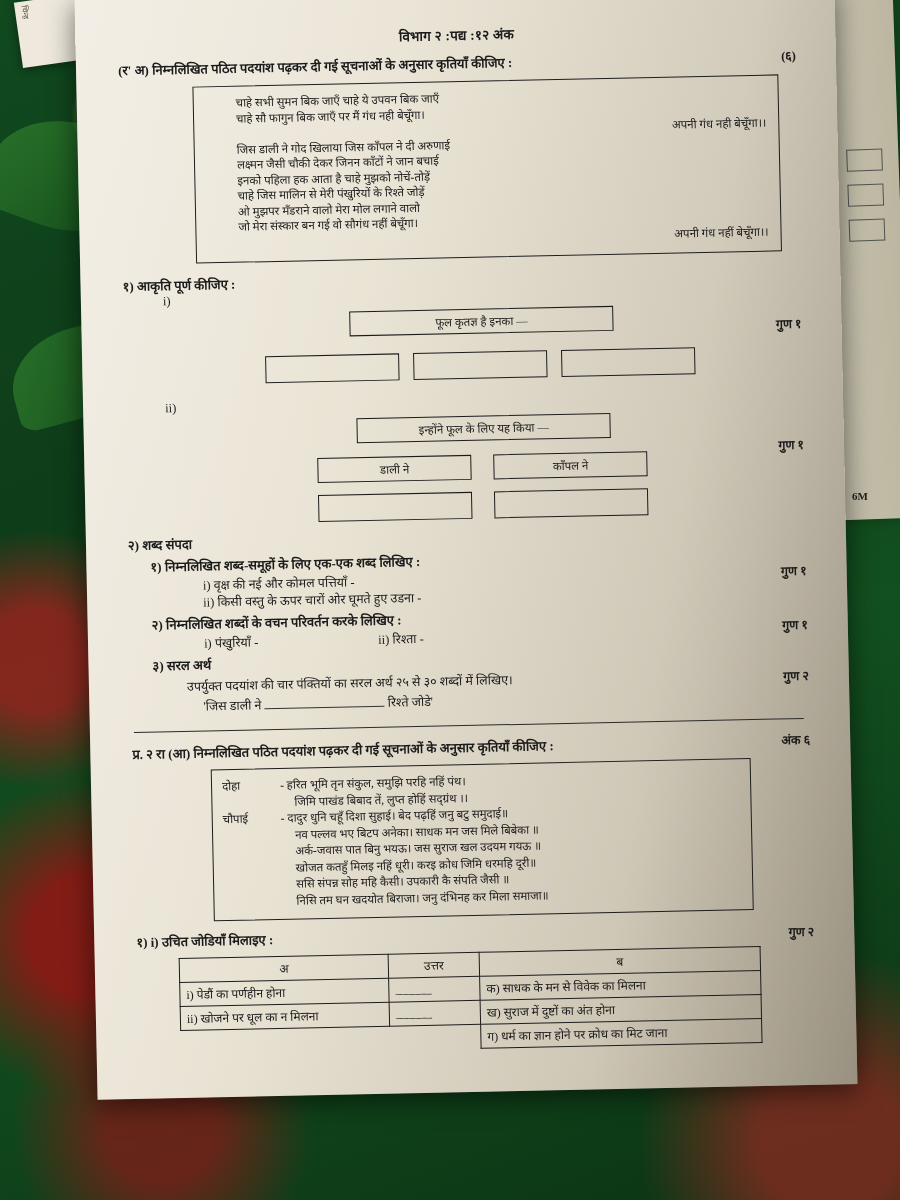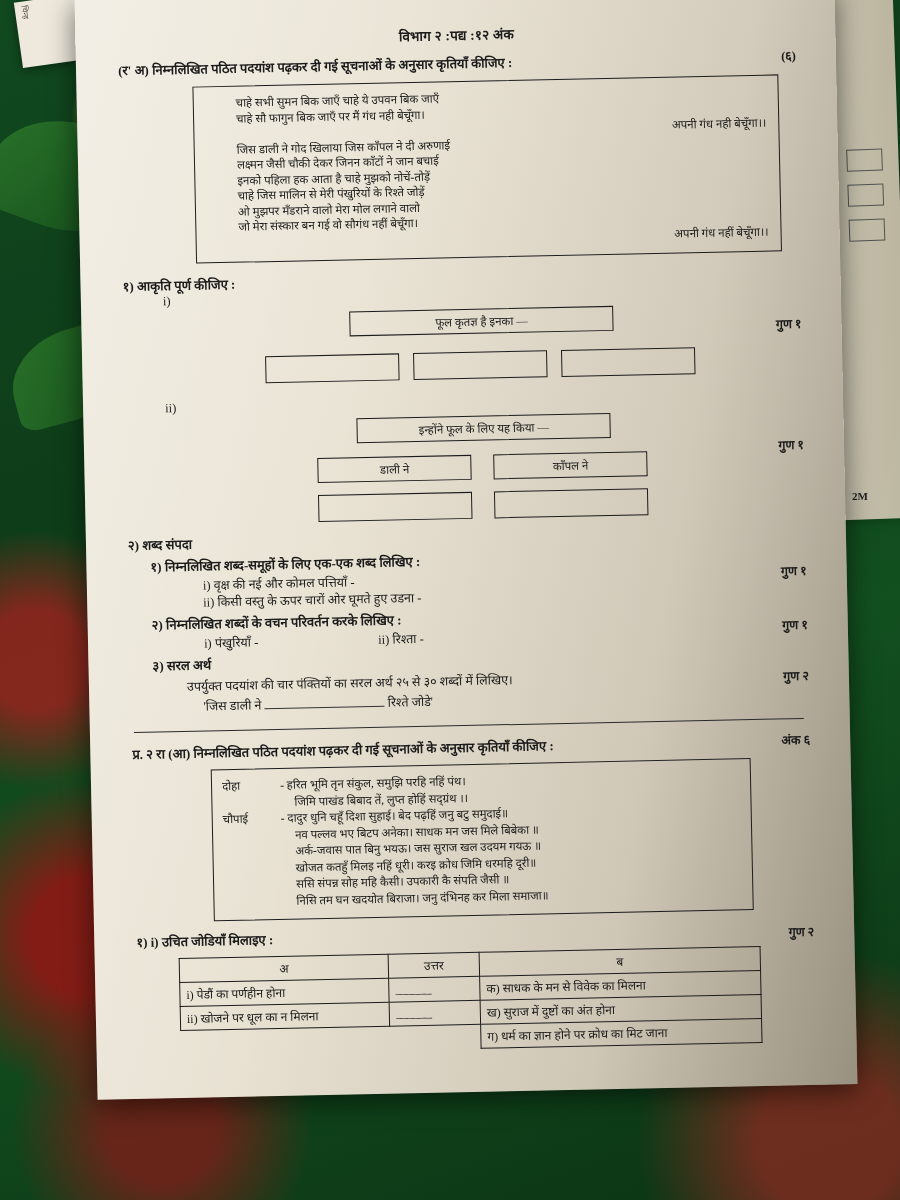--- a/index.html
+++ b/index.html
@@ -124,21 +124,21 @@
 <div class="paper-scrap" style="left:110px;top:-10px;width:70px;height:58px;transform:rotate(4deg);"></div>
 <div class="paper-scrap" style="left:180px;top:-12px;width:120px;height:50px;transform:rotate(-3deg);"></div>
 
 <div class="rightpaper">
   <div class="vtext" style="left:14px;top:14px;">Sketch the Kessa cycle of...</div>
   <div class="vtext" style="left:40px;top:200px;">Xanthan gum</div>
   <div class="diagbox" style="left:68px;top:150px;width:34px;height:20px;"></div>
   <div class="diagbox" style="left:68px;top:185px;width:34px;height:20px;"></div>
   <div class="diagbox" style="left:68px;top:220px;width:34px;height:20px;"></div>
 </div>
-<div class="handwrite" style="right:32px;top:490px;font-weight:bold;">2M</div>
+<div class="handwrite" style="right:32px;top:490px;font-weight:bold;">6M</div>
 
 <div class="sheet">
   <div class="inner">
 
     <div class="ctr hdr">विभाग २ :पद्य :१२ अंक</div>
 
     <div class="line1">
       <span>(र' अ)  निम्नलिखित पठित पदयांश पढ़कर दी गई सूचनाओं  के अनुसार कृतियाँ कीजिए :</span>
       <span class="marks">(६)</span>
     </div>

